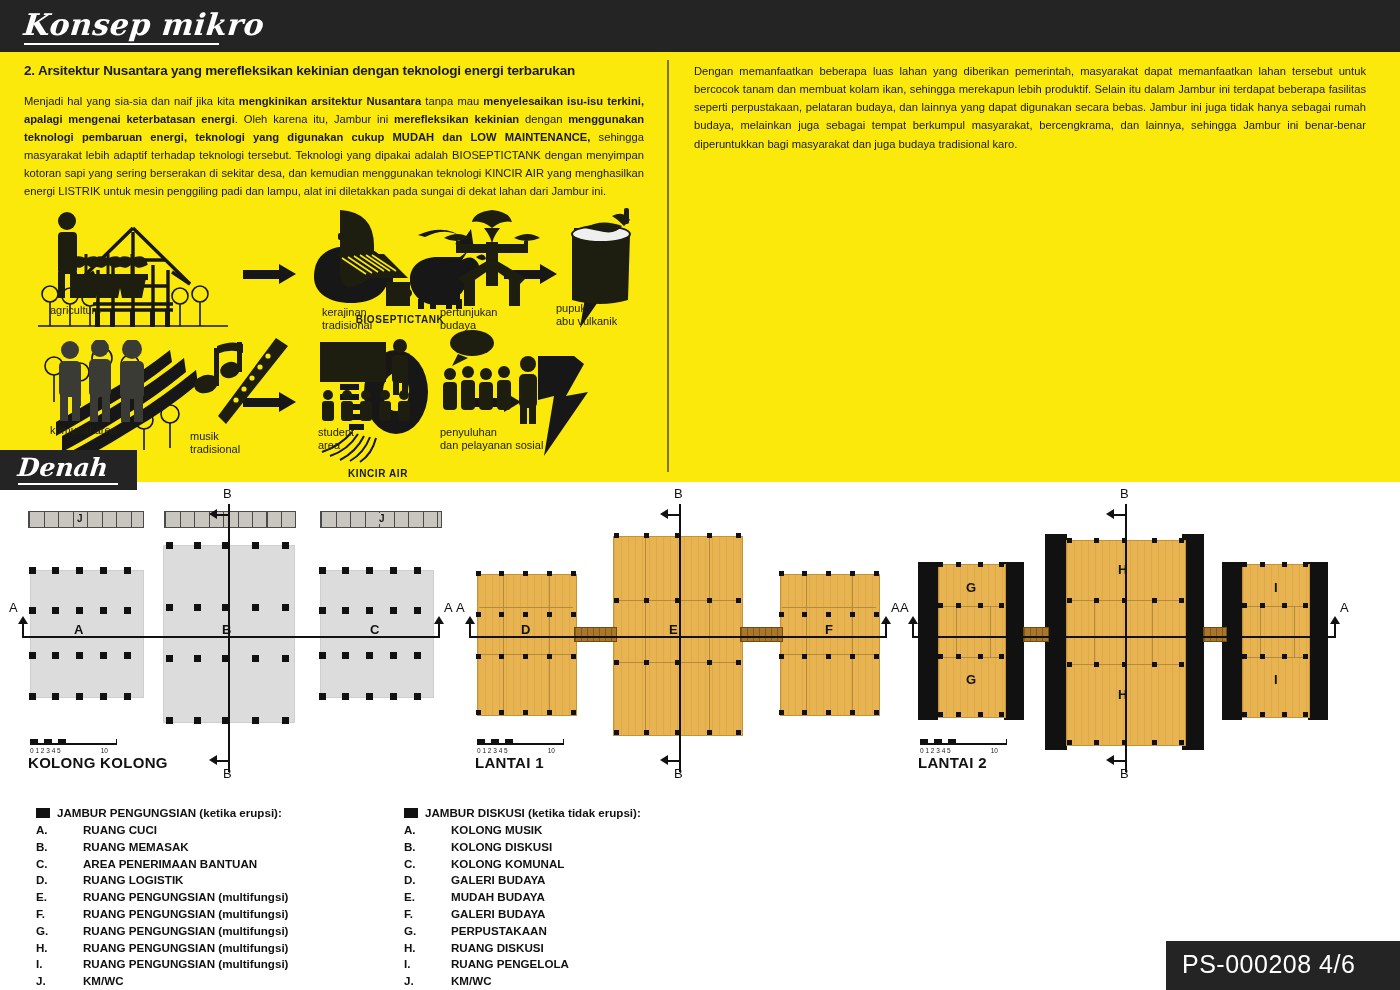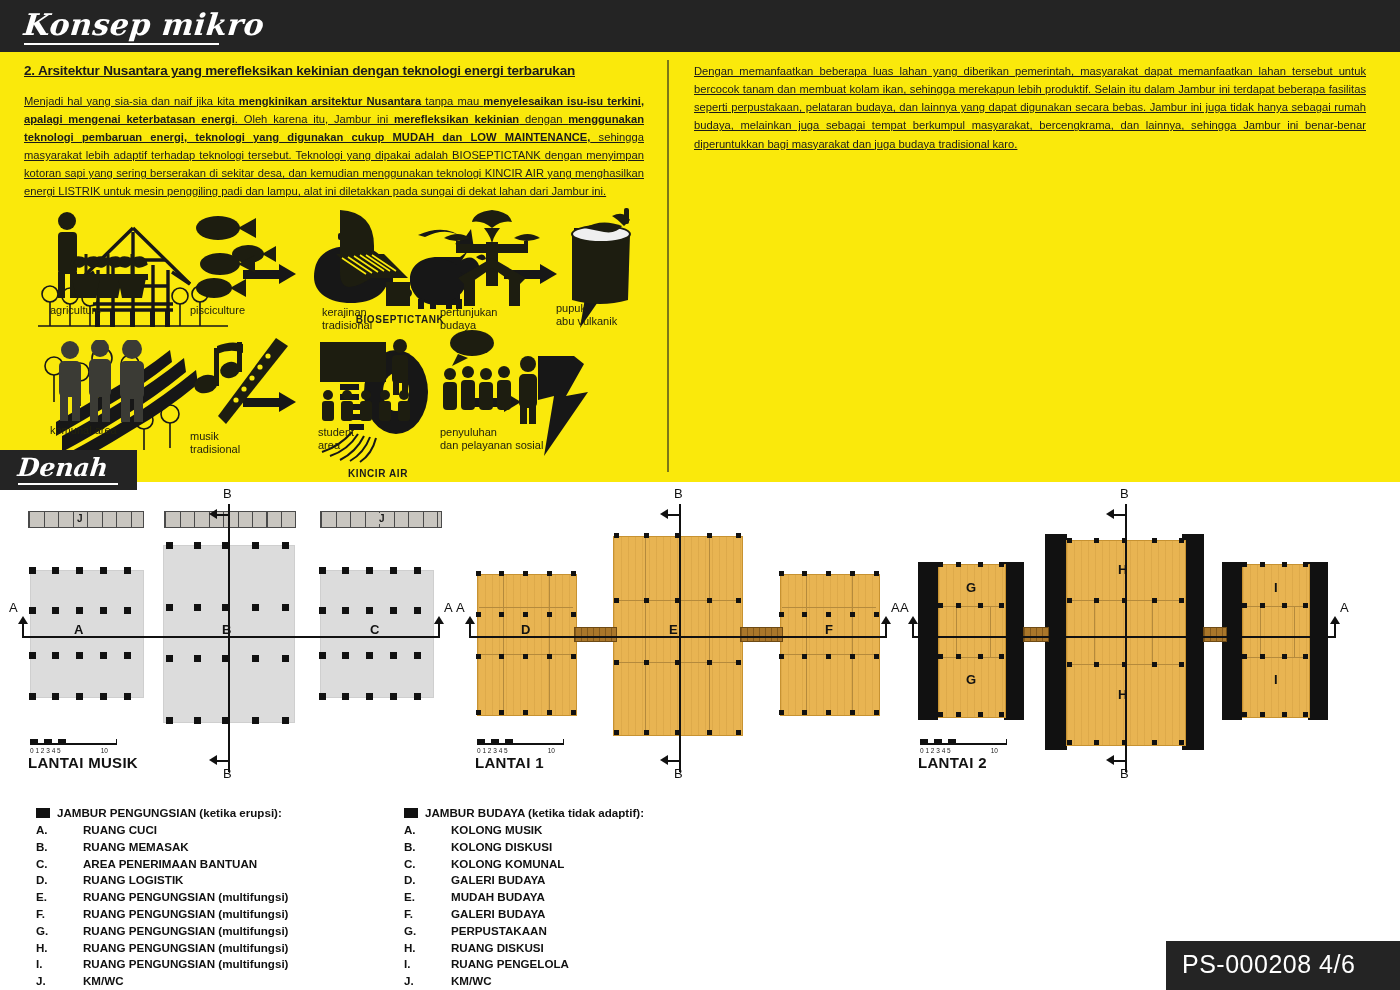--- a/index.html
+++ b/index.html
@@ -10,21 +10,21 @@
   .titlebar{position:absolute;left:0;top:0;width:1400px;height:52px;background:#242424;}
   .titlebar .script{position:absolute;left:24px;top:7px;font-family:"DejaVu Serif",serif;
       font-style:italic;font-weight:bold;font-size:30px;color:#fff;letter-spacing:0.5px;
       transform:skewX(-6deg);}
   .titlebar .rule{position:absolute;left:24px;top:43px;width:195px;height:2px;background:#fff;}
 
   
   .yellow{position:absolute;left:0;top:52px;width:1400px;height:430px;background:#FAE90B;}
   .vdiv{position:absolute;left:667px;top:8px;width:2px;height:412px;background:#3a3a1e;opacity:.65;}
 
-  .col{position:absolute;top:10px;text-decoration:underline;}
+  .col{position:absolute;top:10px;}
   .col.left{left:24px;width:620px;}
   .col.right{left:694px;width:672px;}
   .sect-title{font-size:13.5px;font-weight:bold;line-height:1.3;margin:0 0 12px 0;letter-spacing:-.2px;}
   .body-txt{font-size:11.2px;line-height:1.62;text-align:justify;margin:0;}
   .body-txt b{font-weight:bold;}
 
   
   .diag{position:absolute;}
   .arrow{position:absolute;}
   .arrow .shaft{position:absolute;left:0;top:6px;width:38px;height:9px;background:#171717;}
@@ -257,35 +257,20 @@
         <g transform="translate(-22,0)">
           <path d="M44 66 l4 20 h20 l4 -20 z"></path>
             <rect x="42" y="62" width="32" height="6"></rect>
           <path d="M58 62 q0 -14 0 -20 M58 48 q-12 -6 -14 4 q10 6 14 -4 M58 48 q12 -6 14 4 q-10 6 -14 -4" stroke="#1d1d10" stroke-width="3" fill="#1d1d10"></path>
         </g>
       </g>
     </svg>
     <div class="ilabel" style="left:0px;top:92px;white-space:pre-line;">agriculture</div>
   </div>
 
-  <div class="icell" style="left:190px;top:160px;">
-    <svg width="110" height="90" viewBox="0 0 110 90">
-      <g fill="#1d1d10">
-        <ellipse cx="28" cy="16" rx="22" ry="12"></ellipse>
-          <path d="M48 16 l18 -10 v20 z"></path>
-        <ellipse cx="58" cy="42" rx="16" ry="9"></ellipse>
-          <path d="M72 42 l14 -8 v16 z"></path>
-        <ellipse cx="30" cy="52" rx="20" ry="11"></ellipse>
-          <path d="M48 52 l17 -9 v18 z"></path>
-        <ellipse cx="24" cy="76" rx="18" ry="10"></ellipse>
-          <path d="M40 76 l16 -9 v18 z"></path>
-      </g>
-    </svg>
-    <div class="ilabel" style="left:0px;top:92px;white-space:pre-line;">pisciculture</div>
-  </div>
 
   <div class="icell" style="left:322px;top:158px;">
     <svg width="100" height="96" viewBox="0 0 100 96">
       <g fill="#1d1d10">
         <path d="M18 0 q34 2 34 36 l0 30 q-34 24 -34 -4 z"></path>
         <path d="M14 44 L62 44 L86 68 L40 68 Z"></path>
         <path d="M64 72 L88 72 L88 96 L64 96 Z"></path>
       </g>
       <g stroke="#FAE90B" stroke-width="1.6">
         <path d="M20 48 L44 64 M26 47 L50 63 M32 46 L56 62 M38 45 L62 61 M44 45 L68 61 M50 45 L74 61"></path>
@@ -542,21 +527,21 @@
       <div class="blk" style="left:28px;width:7px;"></div>
       <div class="tk" style="left:0px;"></div>
         <div class="tk" style="left:7px;"></div>
         <div class="tk" style="left:14px;"></div>
       <div class="tk" style="left:21px;"></div>
         <div class="tk" style="left:28px;"></div>
         <div class="tk" style="left:35px;"></div>
       <div class="tk" style="left:86px;"></div>
       <div class="nums"><span>0 1 2 3 4 5</span><span style="display:inline-block;width:40px;"></span><span>10</span></div>
     </div>
-    <div class="planname" style="left:28px;top:272px;">LANTAI MUSIK</div>
+    <div class="planname" style="left:28px;top:272px;">KOLONG KOLONG</div>
   </div>
 
   <div class="plan" style="left:455px;width:450px;">
 
     <div class="slab wood" style="left:22px;top:92px;width:98px;height:140px;"></div>
 
     <div class="slab wood" style="left:158px;top:54px;width:128px;height:198px;"></div>
 
     <div class="slab wood" style="left:325px;top:92px;width:98px;height:140px;"></div>
 
@@ -863,21 +848,21 @@
       <div class="lrow">
         <span class="lkey">J.</span>
         <span class="lval">KM/WC</span>
       </div>
     </div>
 </div>
 
 <div class="legend" style="left:404px;top:806px;">
   <div class="hdrow">
     <span class="sq"></span>
-    <span>JAMBUR BUDAYA (ketika tidak adaptif):</span>
+    <span>JAMBUR DISKUSI (ketika tidak erupsi):</span>
   </div>
   <div id="legend-right-rows">
       <div class="lrow">
         <span class="lkey">A.</span>
         <span class="lval">KOLONG MUSIK</span>
       </div>
       <div class="lrow">
         <span class="lkey">B.</span>
         <span class="lval">KOLONG DISKUSI</span>
       </div>

